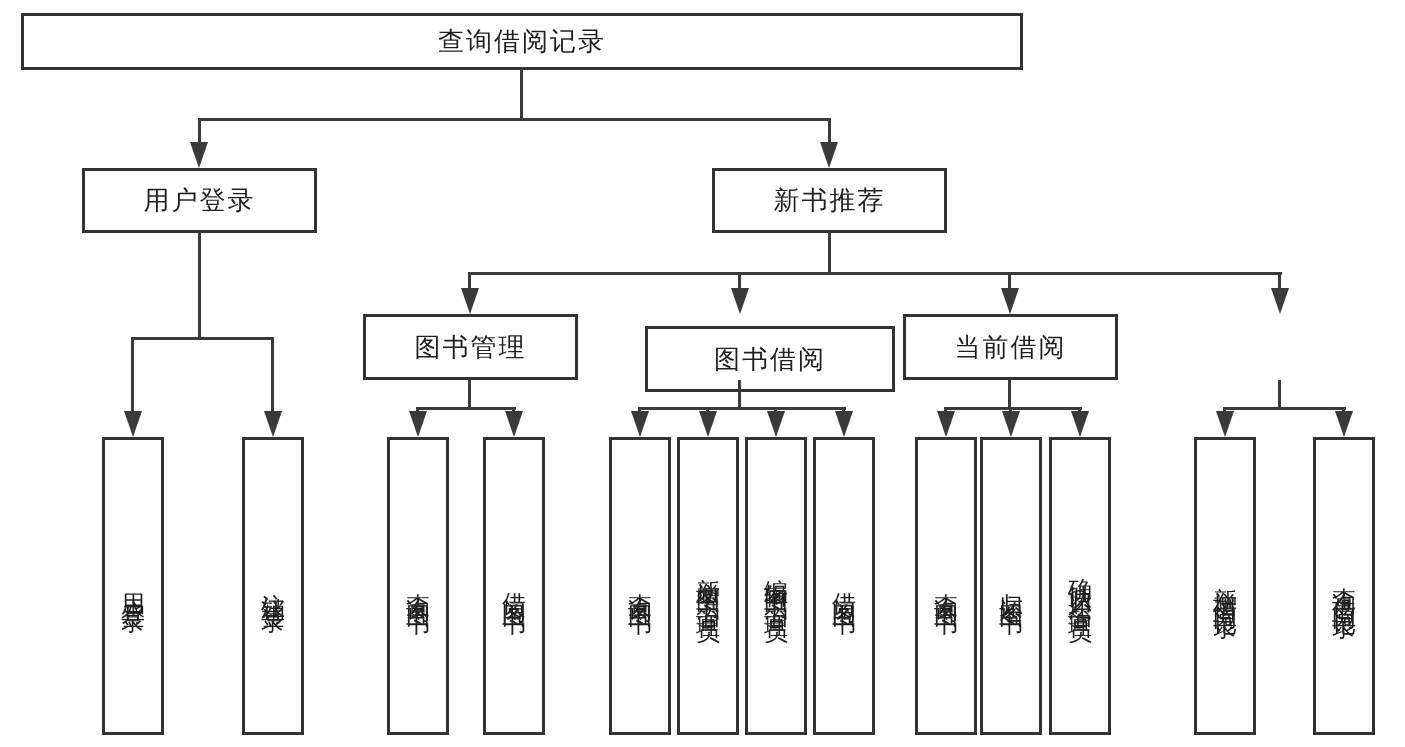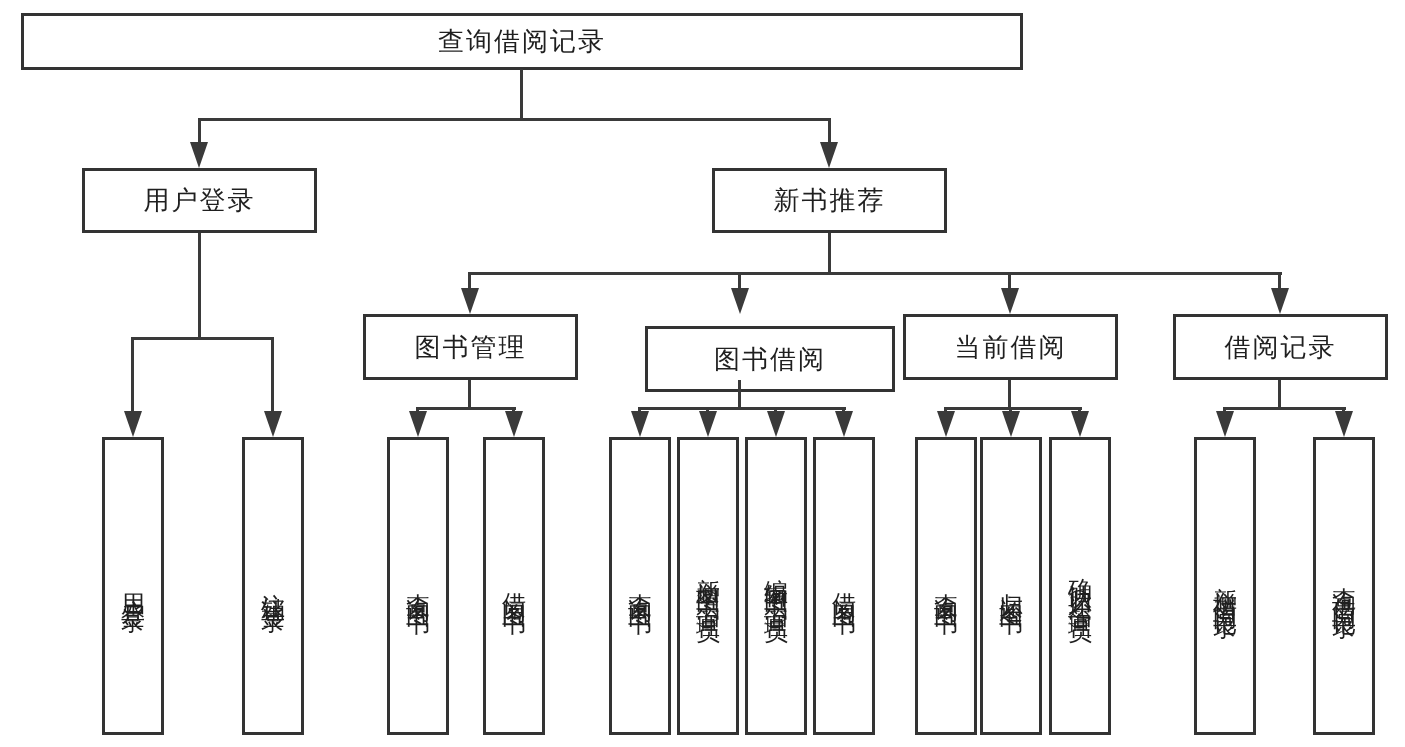--- a/index.html
+++ b/index.html
@@ -107,23 +107,20 @@
 
   <div class="node" style="left:363px; top:314px; width:215px; height:66px;">
     <span class="h-label">图书管理</span>
   </div>
   <div class="node" style="left:633px; top:326px; width:250px; height:66px;margin-left:12px;">
     <span class="h-label">图书借阅</span>
   </div>
   <div class="node" style="left:903px; top:314px; width:215px; height:66px;">
     <span class="h-label">当前借阅</span>
   </div>
-  <div class="node" style="left:1173px; top:314px; width:215px; height:66px;">
-    <span class="h-label">借阅记录</span>
-  </div>
 
   <div class="vl" style="left:468px; top:380px; height:28px;"></div>
   <div class="hl" style="left:416px; top:407px; width:100px;"></div>
   <div class="vl" style="left:416px; top:407px; height:8px;"></div>
   <div class="ah" style="left:409px; top:411px;"></div>
   <div class="vl" style="left:512px; top:407px; height:8px;"></div>
   <div class="ah" style="left:505px; top:411px;"></div>
 
   <div class="vl" style="left:738px; top:380px; height:28px;"></div>
   <div class="hl" style="left:638px; top:407px; width:208px;"></div>

